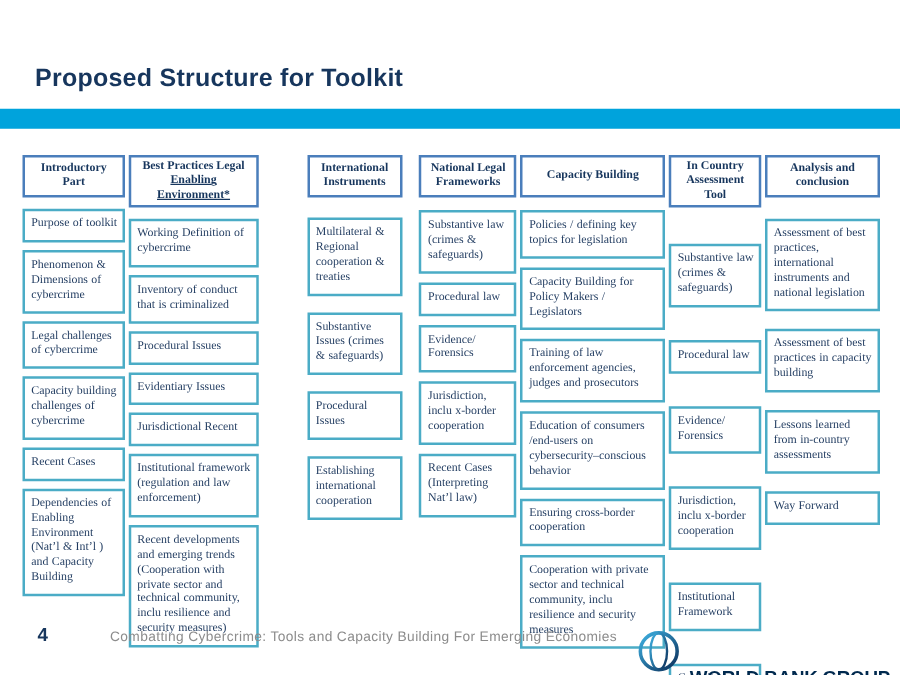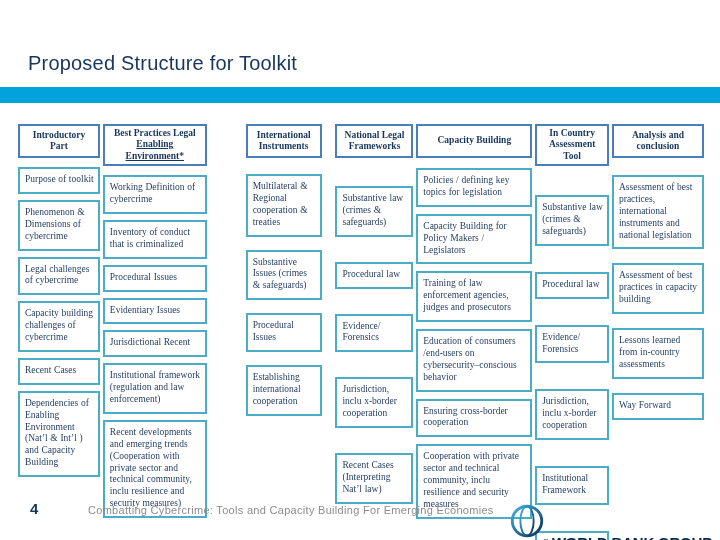--- a/index.html
+++ b/index.html
@@ -11,37 +11,37 @@
     --caption-text:#8C8C8C;
     --logo-text:#00294E;
   }
   html,body{margin:0;padding:0;}
   body{
     width:720px;height:540px;background:#ffffff;position:relative;overflow:hidden;
     font-family:"Liberation Sans", sans-serif;
   }
   .title{
     position:absolute;left:28px;top:52px;margin:0;
-    font-size:20px;font-weight:normal;color:var(--heading-text);
+    font-size:20px;font-weight:bold;color:var(--heading-text);
     letter-spacing:0.2px;
     text-align:right;
   }
   .accent-bar{
     position:absolute;left:0;top:87px;width:720px;height:16px;
     background:var(--accent-bar);
   }
   .diagram{
     position:absolute;left:18px;top:124px;width:686px;
     display:flex;justify-content:space-between;align-items:flex-start;
   }
   .col{display:flex;flex-direction:column;}
   .col-0{width:82px;row-gap:6px;}
   .col-1{width:104px;row-gap:6px;}
   .col-2{width:76px;row-gap:13px;margin-left:36px;}
-  .col-3{width:78px;row-gap:25px;margin-left:11px;}
+  .col-3{width:78px;row-gap:7px;margin-left:11px;}
   .col-4{width:116px;row-gap:7px;}
   .col-5{width:74px;row-gap:26px;}
   .col-6{width:92px;row-gap:14px;}
   .hbox{
     border:2px solid var(--header-border);background:#fff;
     color:var(--heading-text);font-family:"Liberation Serif", serif;
     font-weight:bold;font-size:9.5px;line-height:1.2;text-align:center;
     display:flex;flex-direction:column;justify-content:center;
     min-height:34px;padding:2px 3px;box-sizing:border-box;
     margin-bottom:3px;

